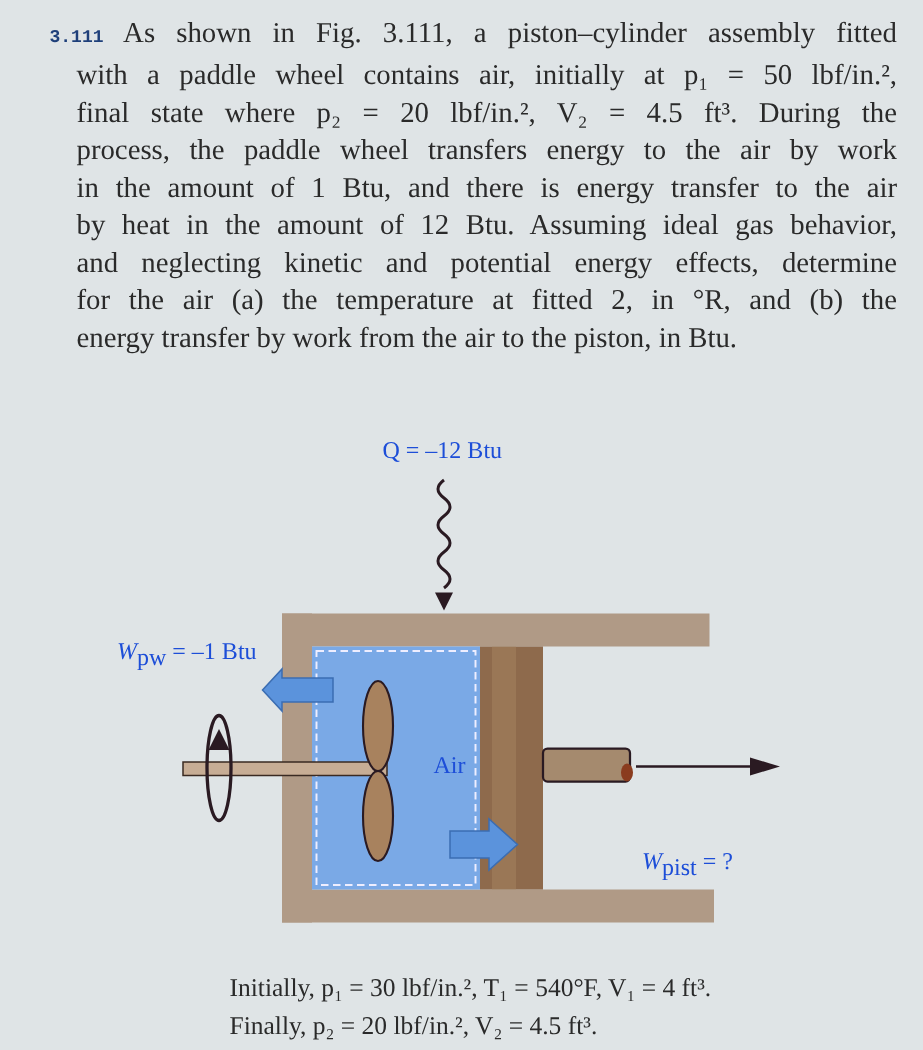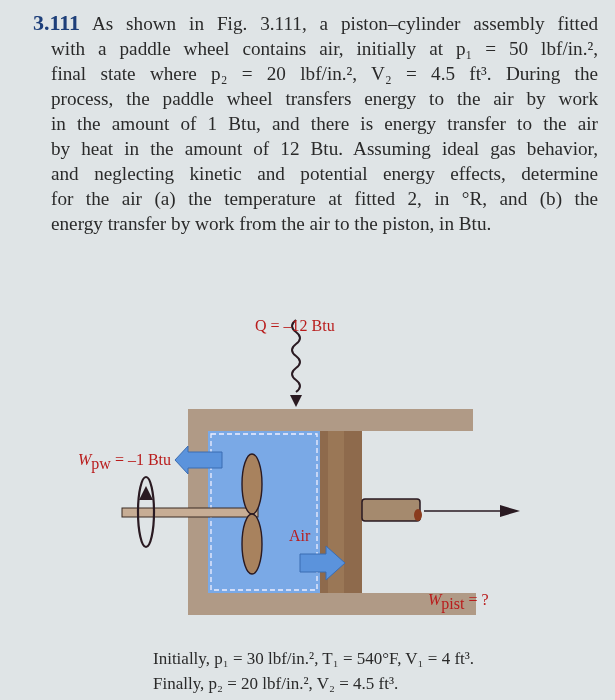--- a/index.html
+++ b/index.html
@@ -8,33 +8,33 @@
     background: #dfe4e6;
     font-family: "Liberation Serif", "DejaVu Serif", serif;
     color: #2a2a2a;
     position: relative;
   }
   .problem {
     position: absolute; left: 33px; top: 10px; width: 565px;
     font-size: 19.2px; line-height: 25px; text-align: justify;
   }
   .pnum {
-    font-family: Liberation Serif, serif;
-    font-weight: bold; color: #1e3f7a; font-size: 22px;
+    font-family: Liberation Mono, monospace;
+    font-weight: bold; color: #1e3f7a; font-size: 12px;
   }
   .line { display: block; white-space: nowrap; text-align-last: justify; }
   .line.indent { padding-left: 18px; }
   .line.last { text-align-last: left; }
   i { font-style: italic; }
   sub, sup { font-size: 16px; line-height: 0; }
   svg.fig { position: absolute; left: 0; top: 0; }
   .given {
     position: absolute; left: 153px; top: 646px; font-size: 17px; line-height: 25px; color: #2a2a2a;
   }
-  .lbl { position: absolute; font-size: 16px; color: #b91c1c; white-space: nowrap; margin-top: 25px; }
+  .lbl { position: absolute; font-size: 16px; color: #1d4ed8; white-space: nowrap; }
 </style>
 </head>
 <body>
 
 <div class="problem">
   <span class="line"><span class="pnum">3.111</span> <span>As shown in Fig. 3.111, a piston–cylinder assembly fitted</span></span>
   <span class="line indent">with a paddle wheel contains air, initially at p₁ = 50 lbf/in.²,</span>
   <span class="line indent">final state where p₂ = 20 lbf/in.², V₂ = 4.5 ft³. During the</span>
   <span class="line indent">process, the paddle wheel transfers energy to the air by work</span>
   <span class="line indent">in the amount of 1 Btu, and there is energy transfer to the air</span>

